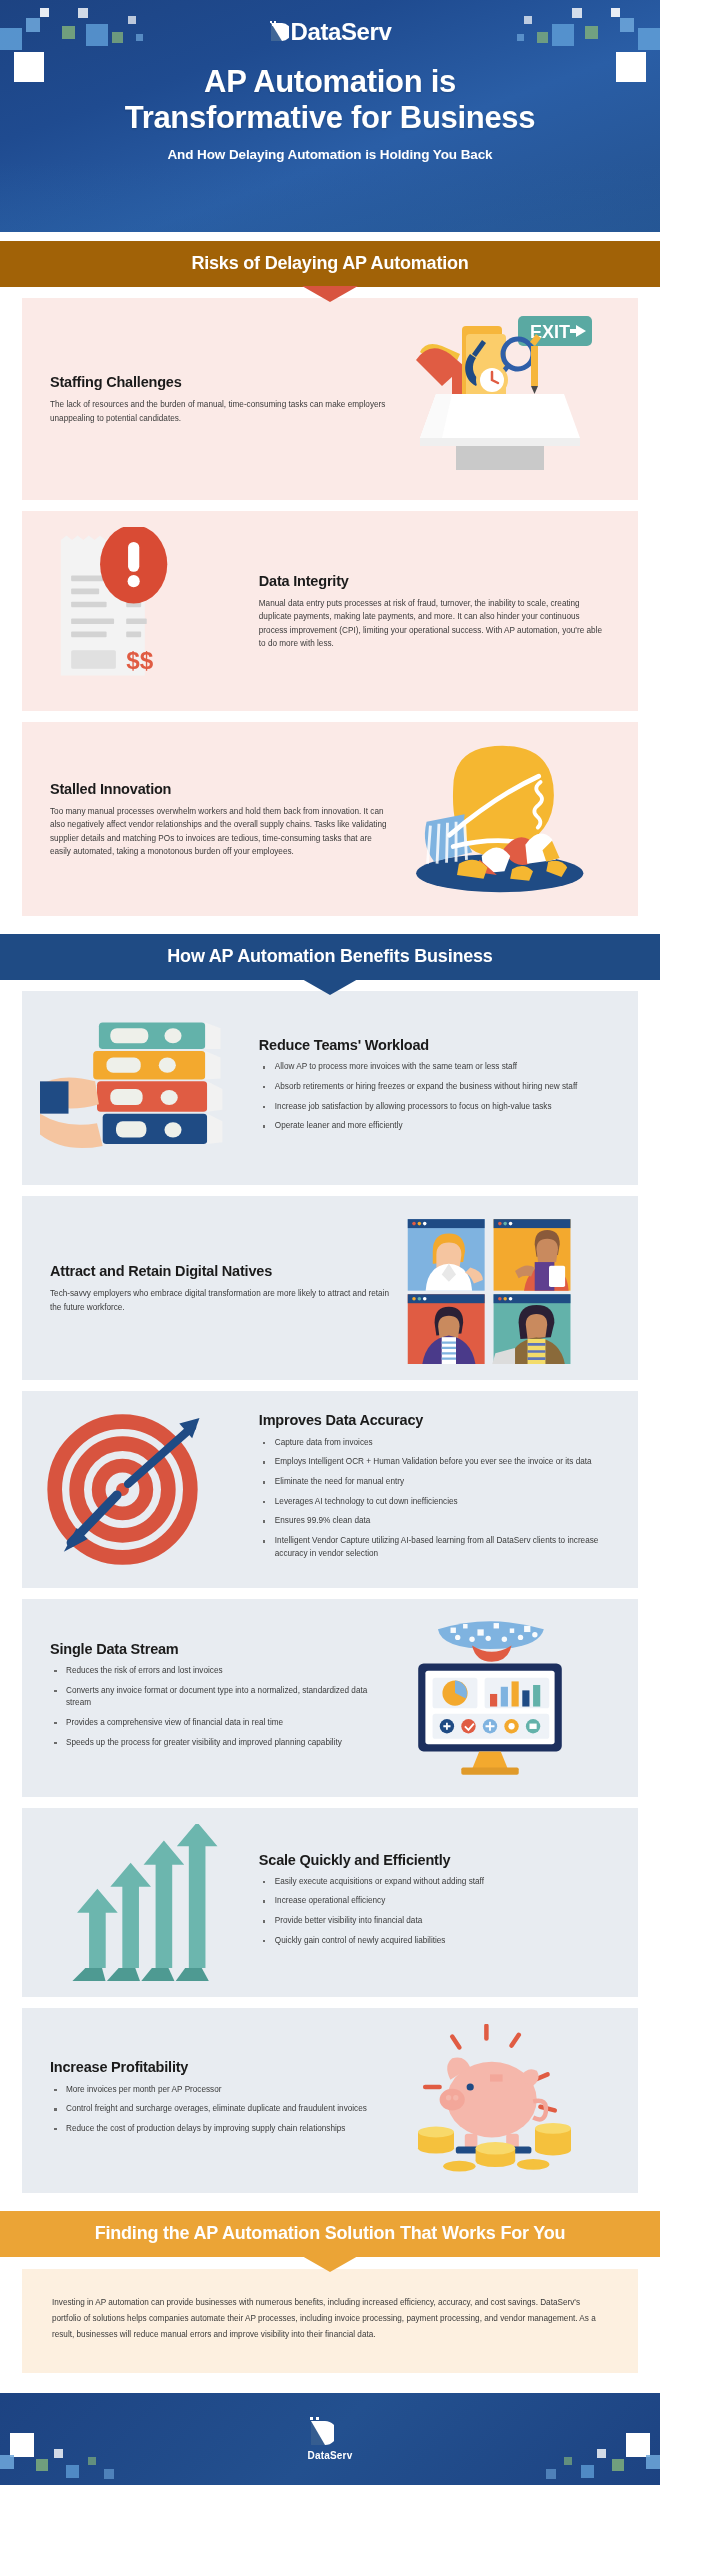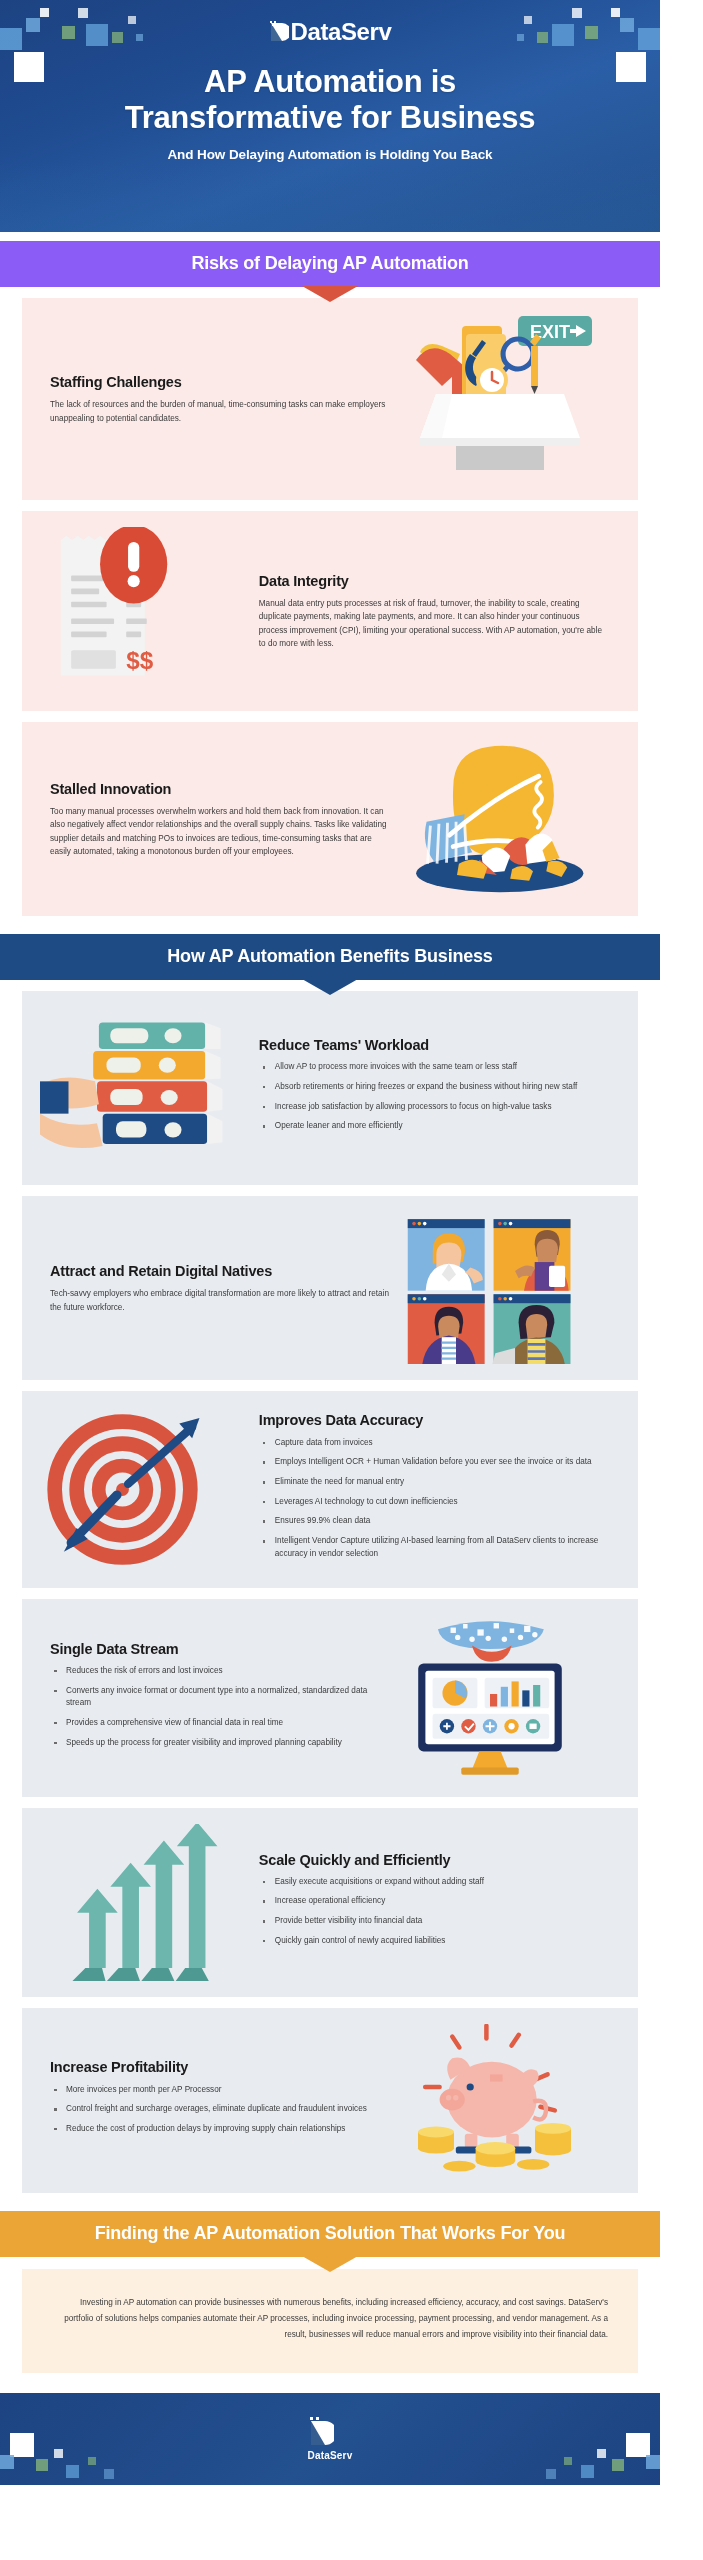--- a/index.html
+++ b/index.html
@@ -59,21 +59,21 @@
     color:#fff;
     font-weight:700;
     font-size:18px;
     letter-spacing:-0.2px;
     padding:12px 0 13px;
   }
   .banner .notch{
     position:absolute; left:50%; transform:translateX(-50%);
     bottom:-15px; width:56px; height:16px;
   }
-  .banner-red{ background:#8b5cf6; margin-top:9px; }
+  .banner-red{ background:#a16207; margin-top:9px; }
   .banner-red .notch{ background:#d8543f; clip-path:polygon(0 0,100% 0,50% 100%); }
   .banner-blue{ background:#1f4b84; }
   .banner-blue .notch{ background:#1f4b84; clip-path:polygon(0 0,100% 0,50% 100%); }
   .banner-orange{ background:#eba436; }
   .banner-orange .notch{ background:#eba436; clip-path:polygon(0 0,100% 0,50% 100%); }
 
   
   .cards{ padding:0; }
   .card{
     display:flex; align-items:center;
@@ -122,21 +122,21 @@
   }
 
   
   .art svg{ display:block; max-width:100%; height:auto; }
 
   
   .conclusion{
     background:#fdf0e0;
     margin:12px 22px 0 22px;
     padding:26px 30px 30px;
-    text-align:right;
+    text-align:left;
   }
   .conclusion p{
     margin:0;
     font-size:8.2px;
     line-height:1.95;
     color:#3a3a3a;
   }
 
   
   .footer{

